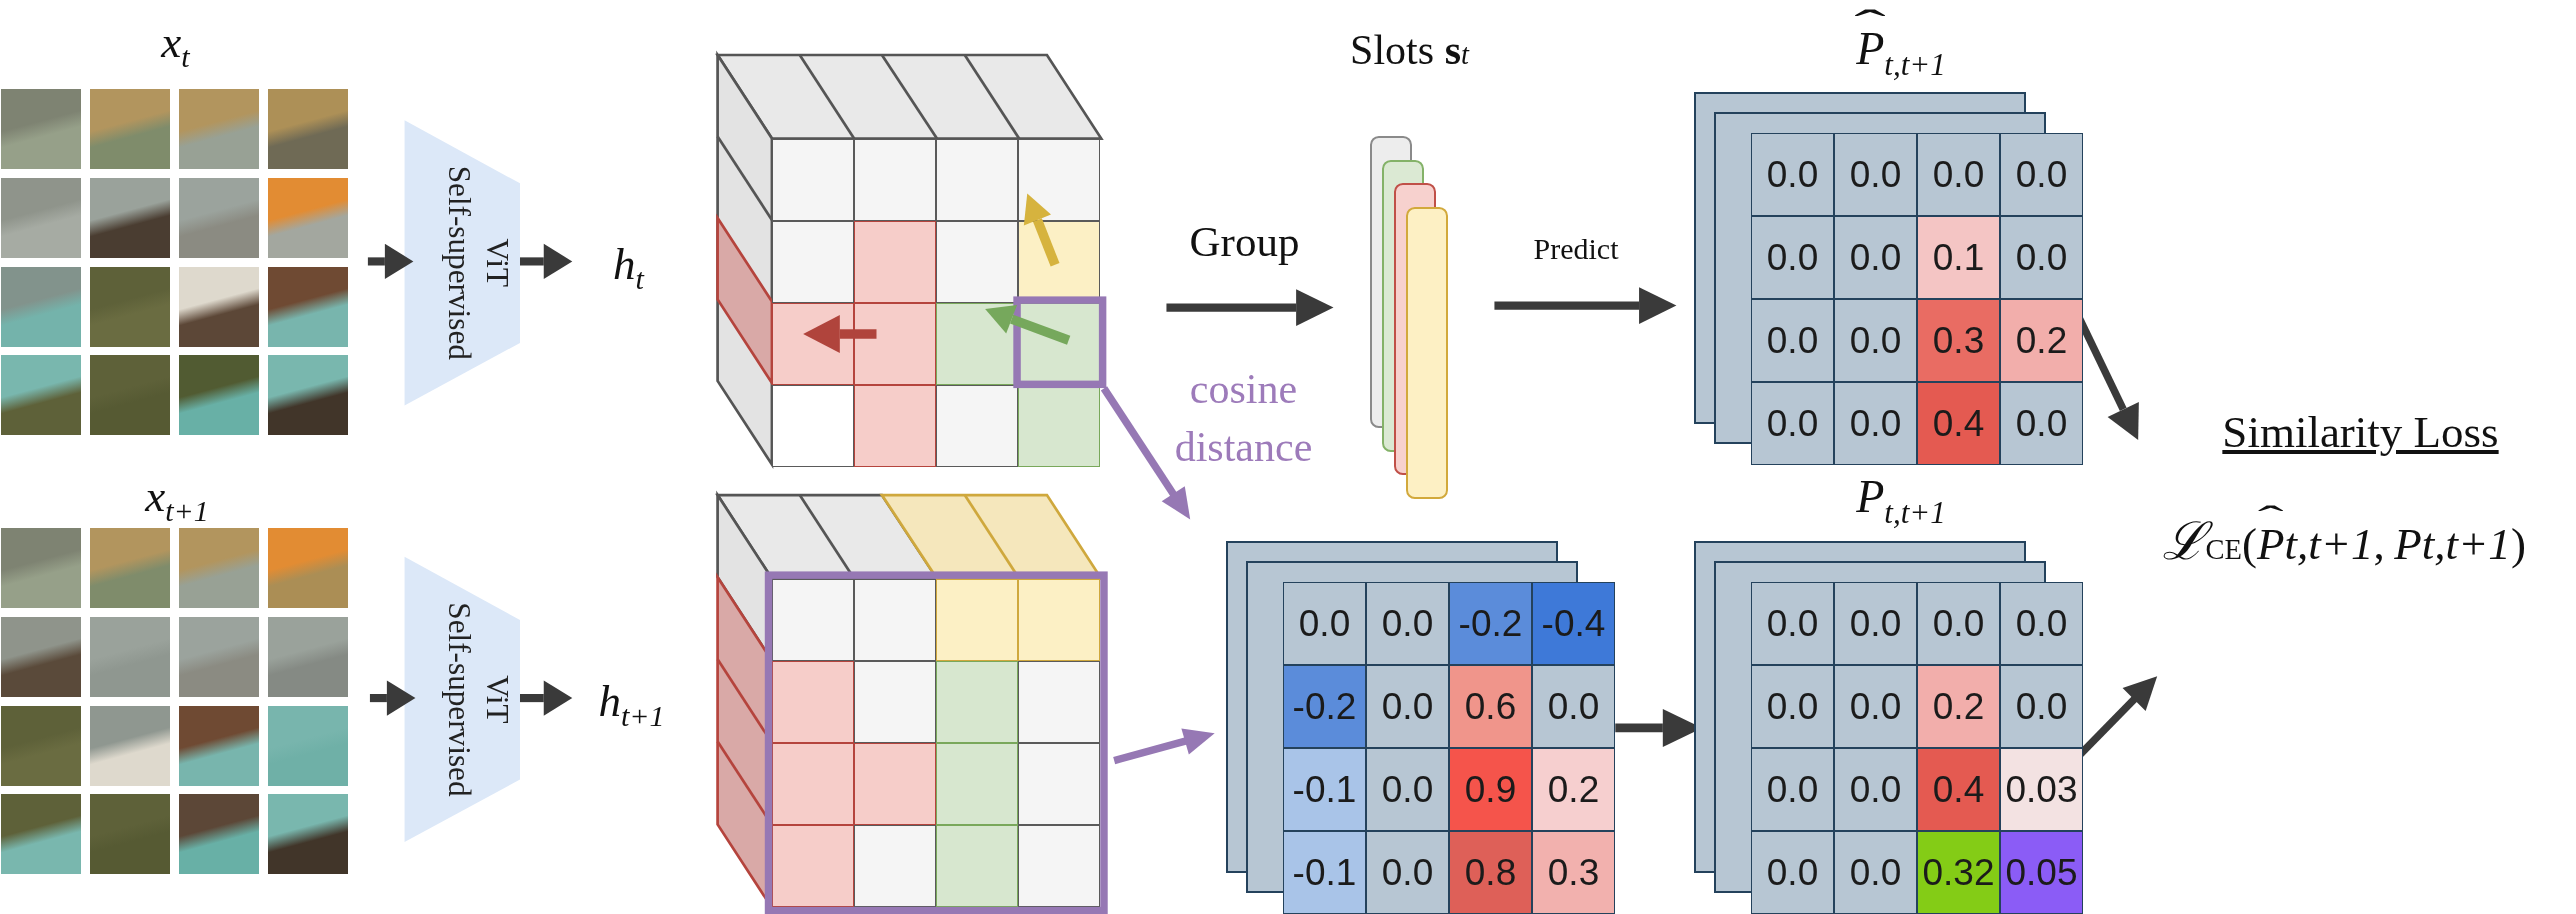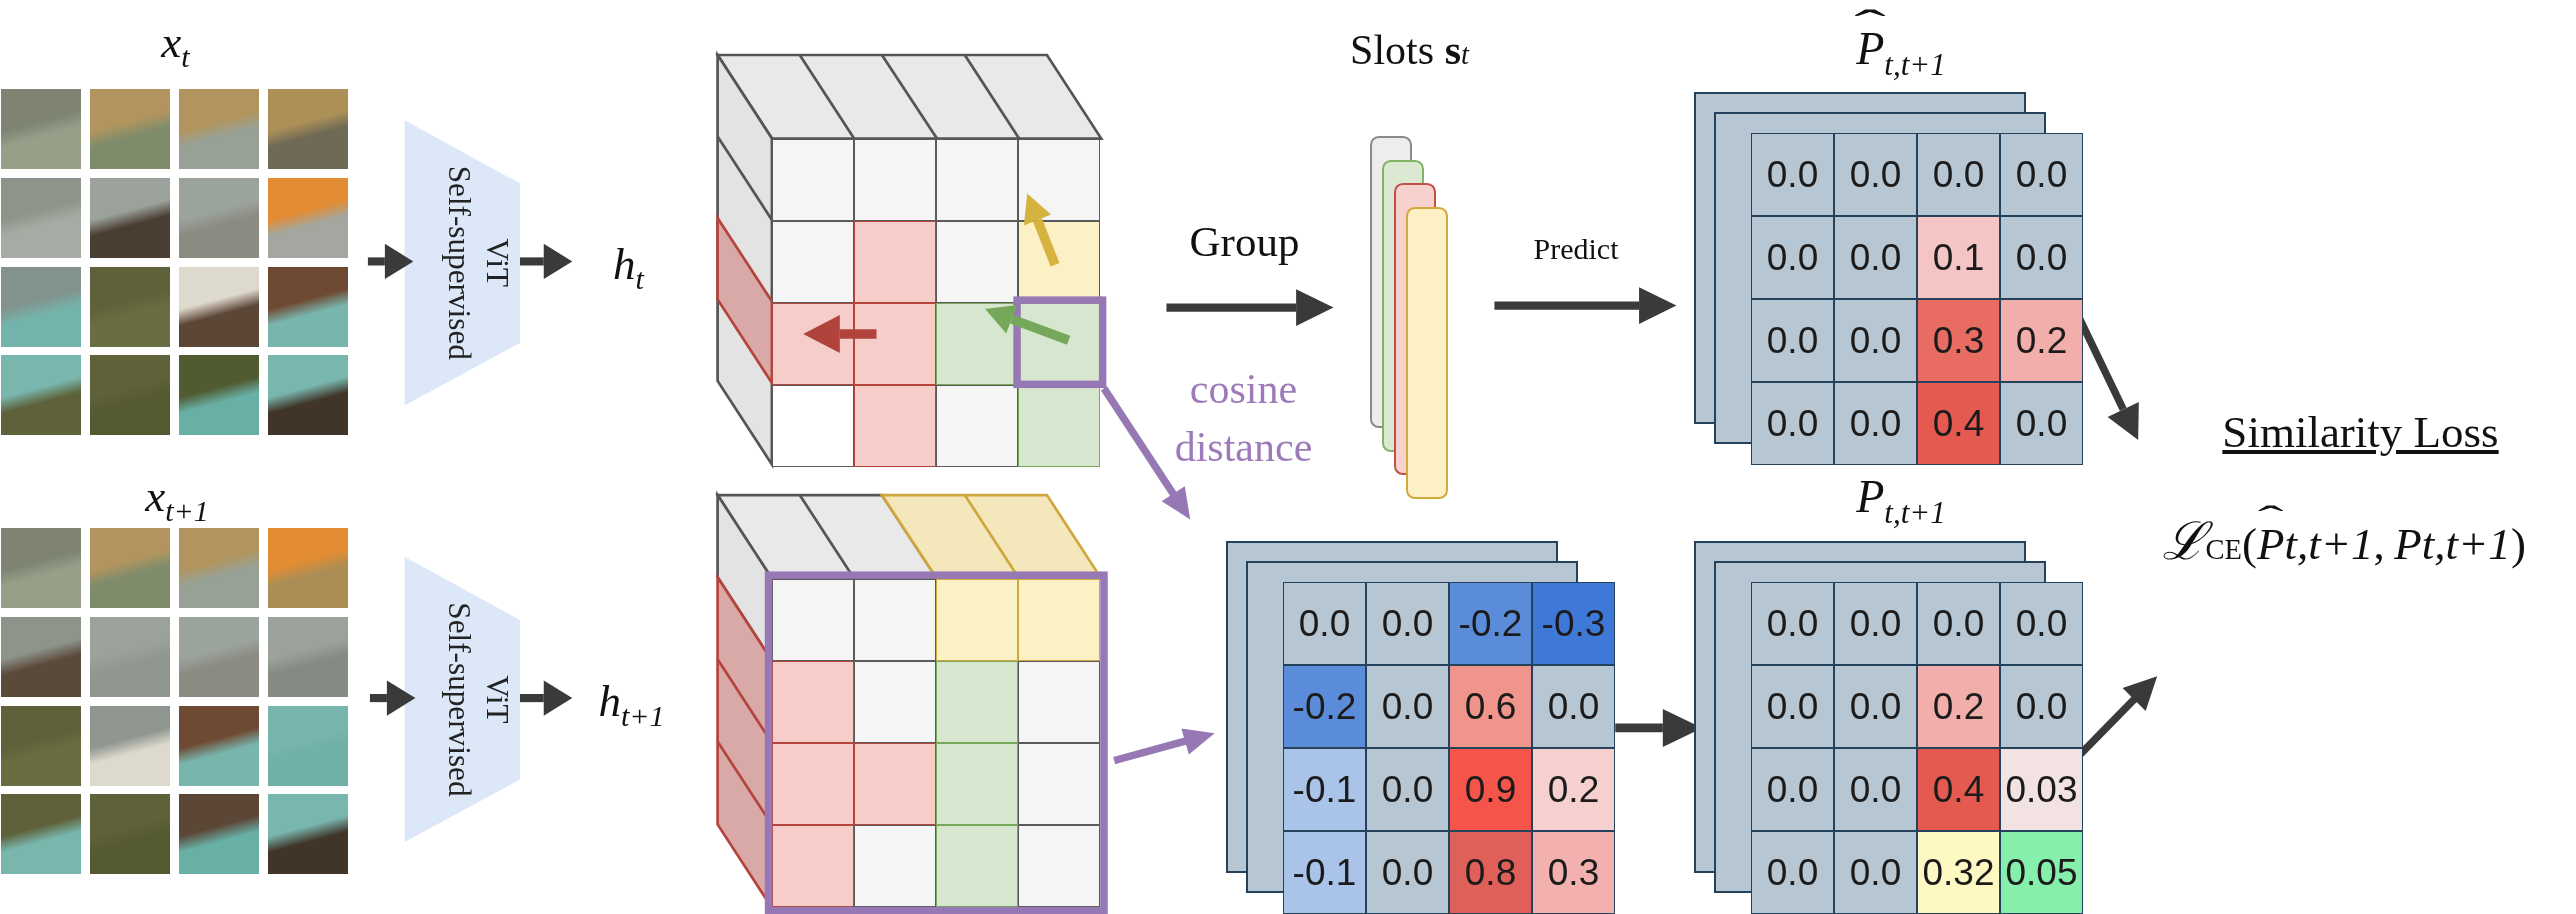--- a/index.html
+++ b/index.html
@@ -240,21 +240,21 @@
         <div class="mcell">0.0</div>
       </div>
   </div>
   <div class="matrix z2" style="left:1226px;top:541px;">
     <div class="mlayer l1"></div>
     <div class="mlayer l2"></div>
     <div class="mgrid">
         <div class="mcell">0.0</div>
         <div class="mcell">0.0</div>
         <div class="mcell" style="background: rgb(91, 140, 218);">-0.2</div>
-        <div class="mcell" style="background: rgb(62, 121, 216);">-0.3</div>
+        <div class="mcell" style="background: rgb(62, 121, 216);">-0.4</div>
         <div class="mcell" style="background: rgb(91, 140, 218);">-0.2</div>
         <div class="mcell">0.0</div>
         <div class="mcell" style="background: rgb(240, 149, 139);">0.6</div>
         <div class="mcell">0.0</div>
         <div class="mcell" style="background: rgb(169, 196, 232);">-0.1</div>
         <div class="mcell">0.0</div>
         <div class="mcell" style="background: rgb(245, 84, 75);">0.9</div>
         <div class="mcell" style="background: rgb(246, 207, 207);">0.2</div>
         <div class="mcell" style="background: rgb(169, 196, 232);">-0.1</div>
         <div class="mcell">0.0</div>
@@ -273,22 +273,22 @@
         <div class="mcell">0.0</div>
         <div class="mcell">0.0</div>
         <div class="mcell" style="background: rgb(242, 174, 171);">0.2</div>
         <div class="mcell">0.0</div>
         <div class="mcell">0.0</div>
         <div class="mcell">0.0</div>
         <div class="mcell" style="background: rgb(228, 90, 81);">0.4</div>
         <div class="mcell" style="background: rgb(243, 226, 226);">0.03</div>
         <div class="mcell">0.0</div>
         <div class="mcell">0.0</div>
-        <div class="mcell" style="background: #fef9c3;">0.32</div>
-        <div class="mcell" style="background: #86efac;">0.05</div>
+        <div class="mcell" style="background: #84cc16;">0.32</div>
+        <div class="mcell" style="background: #8b5cf6;">0.05</div>
       </div>
   </div>
 
   <svg class="z3" width="2576" height="914" viewBox="0 0 3792 1346">
     <rect x="1497" y="442" width="126" height="124" fill="none" stroke="#9678b4" stroke-width="11"></rect>
     <rect x="1131" y="847" width="494" height="494" fill="none" stroke="#9678b4" stroke-width="11"></rect>
 
     <g stroke="#9678b4" fill="#9678b4">
       <g>
         <line x1="1625" y1="572" x2="1730" y2="732" stroke-width="11"></line>

